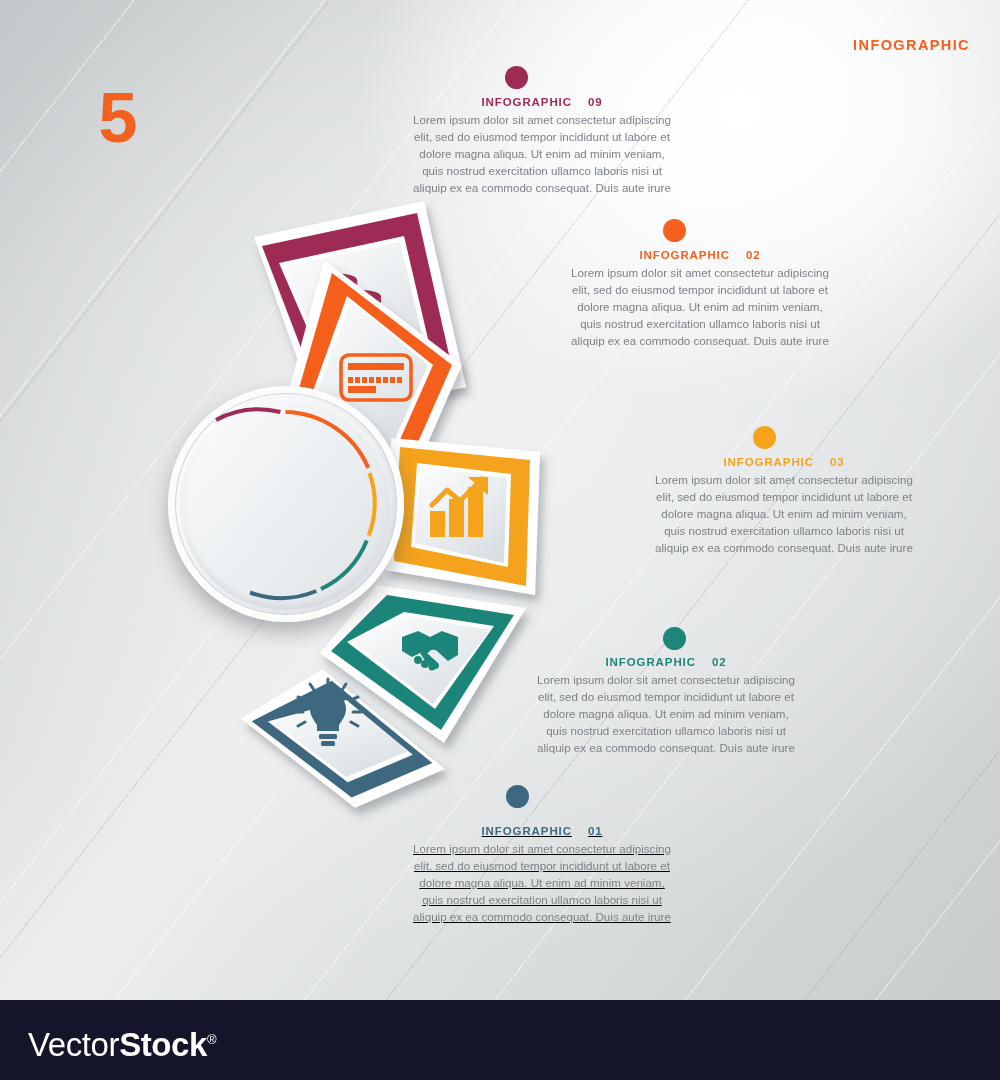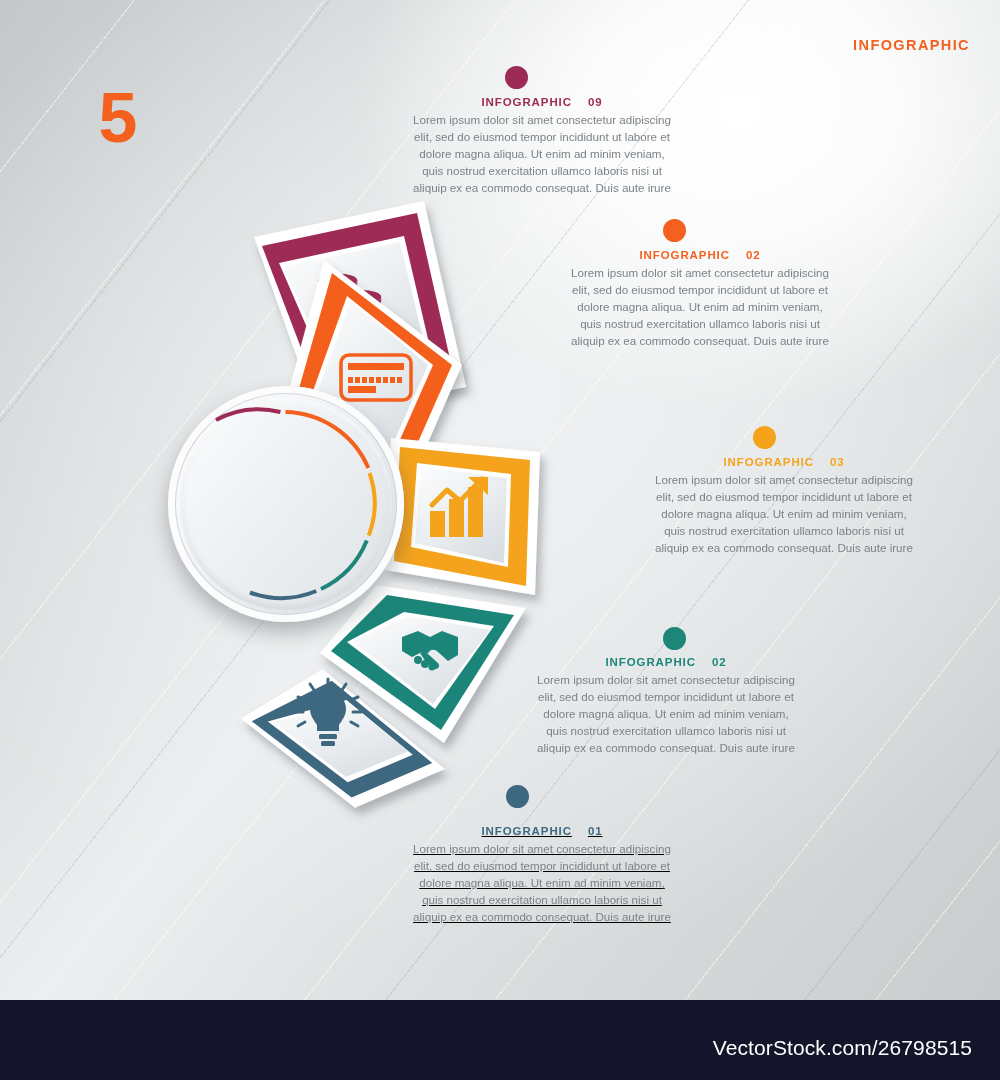--- a/index.html
+++ b/index.html
@@ -295,14 +295,14 @@
   <div class="dot" id="dot-01" style="background:#3D6880"></div>
   <div class="block" id="block-01">
     <div class="hdr" style="color:#3D6880">
       <span>INFOGRAPHIC</span><span class="num">01</span>
     </div>
     <div class="body">Lorem ipsum dolor sit amet consectetur adipiscing elit, sed do eiusmod tempor incididunt ut labore et dolore magna aliqua. Ut enim ad minim veniam, quis nostrud exercitation ullamco laboris nisi ut aliquip ex ea commodo consequat. Duis aute irure</div>
   </div>
 </div>
 
 <div id="footer">
-  <div id="footer-url">VectorStock.com/26798515</div>
+  <div id="logo"><span class="thin">Vector</span><span class="bold">Stock</span><span class="reg">®</span></div>
 </div>
 
 </body></html>

